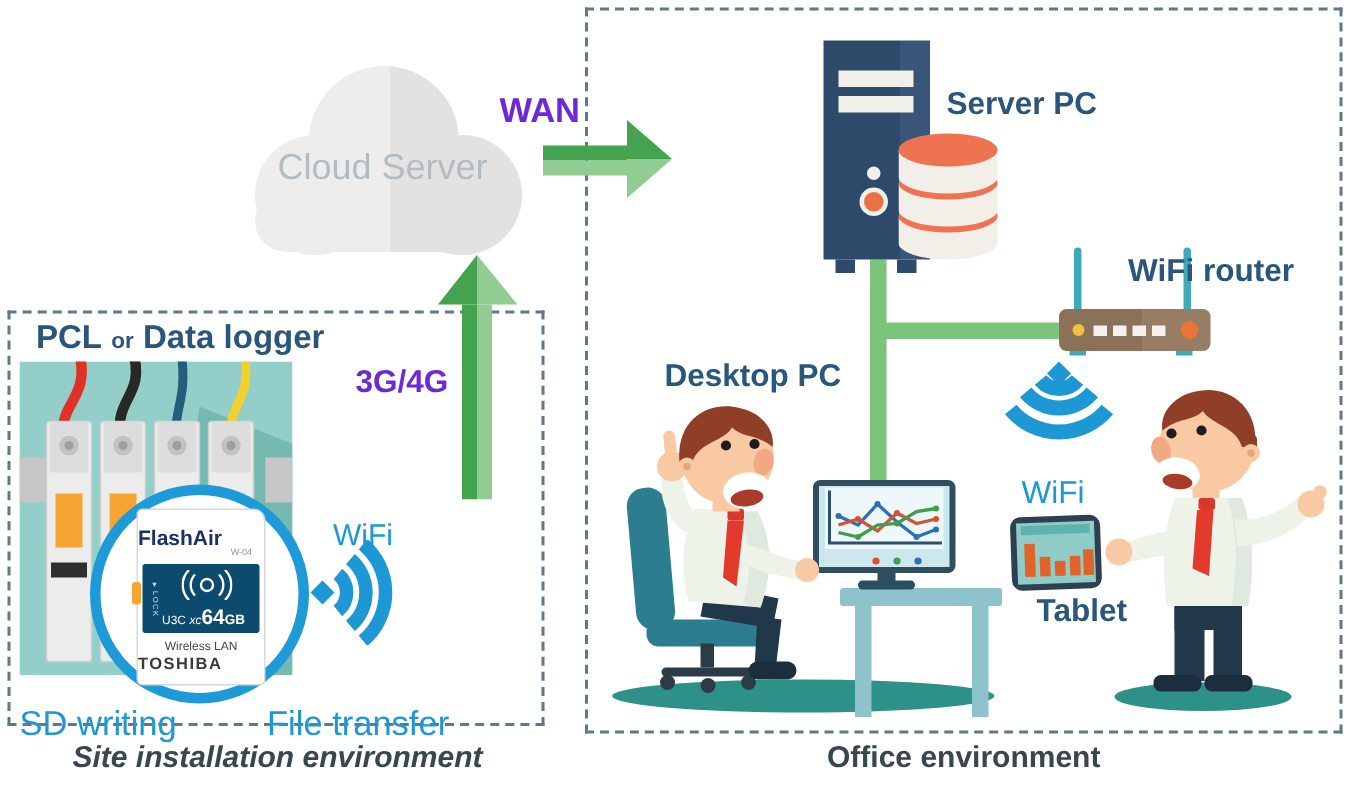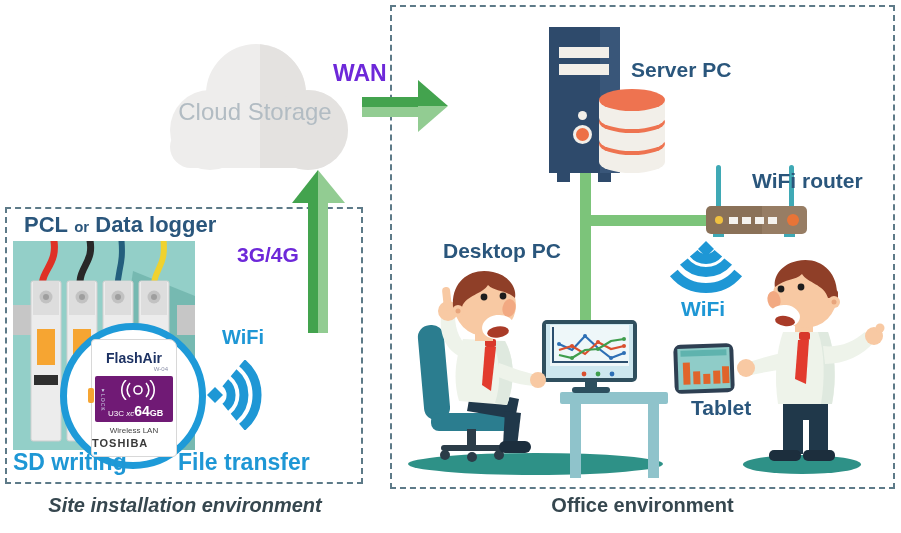--- a/index.html
+++ b/index.html
@@ -1,20 +1,20 @@
 <!DOCTYPE html>
 <html><head>
 <meta charset="utf-8">
 <style>
   html,body{margin:0;padding:0;background:#fff;}
   #stage{position:relative;width:901px;height:533px;background:#fff;overflow:hidden;
          font-family:"Liberation Sans",sans-serif;}
   .abs{position:absolute;}
   .lbl-navy{color:#2a567c;font-weight:bold;}
-  .lbl-blue{color:#1e97d5;font-weight:bold;}
+  .lbl-blue{color:#1e97d5;font-weight:normal;margin-top:20px;}
   .lbl-green{color:#6d28d9;font-weight:bold;}
   .caption{color:#36474f;font-weight:bold;font-size:20px;text-align:center;}
   .dashed-box{border:2px dashed #5d7a88;}
   svg{display:block;}
 </style>
 </head>
 <body>
 
 <div id="stage">
 
@@ -29,21 +29,21 @@
       <clipPath id="cloudR">
           <rect x="112" y="0" width="98" height="158"></rect>
         </clipPath>
       <g clip-path="url(#cloudR)">
         <circle cx="108" cy="64" r="50"></circle>
           <circle cx="160" cy="100" r="40"></circle>
         <rect x="22" y="96" width="166" height="42" rx="21"></rect>
       </g>
     </g>
   </svg>
-  <div class="abs" style="left:160px;top:98px;width:190px;text-align:center;font-size:24px;color:#b2bcc3;">Cloud Storage</div>
+  <div class="abs" style="left:160px;top:98px;width:190px;text-align:center;font-size:24px;color:#b2bcc3;">Cloud Server</div>
 
   <div class="abs lbl-green" style="left:333px;top:60px;font-size:23px;z-index:6;">WAN</div>
   <svg class="abs" style="left:362px;top:80px;z-index:6;" width="86" height="52" viewBox="0 0 86 52">
     <rect x="0" y="17" width="58" height="10" fill="#43a34e"></rect>
     <rect x="0" y="27" width="58" height="10" fill="#92cc92"></rect>
     <polygon points="56,0 86,26 56,26" fill="#43a34e"></polygon>
     <polygon points="56,52 86,26 56,26" fill="#92cc92"></polygon>
   </svg>
 
   <svg class="abs" style="left:292px;top:170px;z-index:6;" width="53" height="163" viewBox="0 0 53 163">
@@ -105,23 +105,23 @@
         <rect x="6" y="88" width="18" height="36" fill="#f6a532"></rect>
       </g>
     </g>
   </svg>
 
   <div class="abs" style="left:60px;top:323px;width:146px;height:146px;border-radius:50%;
        background:#ffffff;border:7px solid #1e9ad8;box-sizing:border-box;z-index:3;">
     <div class="abs" style="left:24px;top:9px;width:84px;height:116px;background:#fff;border:1px solid #d8d8d8;
          border-radius:4px 8px 4px 4px;overflow:visible;font-family:'Liberation Sans',sans-serif;">
       <div class="abs" style="left:-4px;top:48px;width:6px;height:15px;background:#f6a532;border-radius:2px;"></div>
-      <div class="abs" style="left:0;top:10px;width:84px;text-align:center;font-size:14px;font-weight:bold;color:#1d3263;">FlashAir</div>
+      <div class="abs" style="left:0;top:10px;width:84px;font-size:14px;font-weight:bold;color:#1d3263;">FlashAir</div>
       <div class="abs" style="left:0;top:26px;width:76px;text-align:right;font-size:6px;color:#8a8fa8;">W-04</div>
-      <div class="abs" style="left:3px;top:36px;width:78px;height:46px;background:#701a75;border-radius:2px;">
+      <div class="abs" style="left:3px;top:36px;width:78px;height:46px;background:#0c4a6e;border-radius:2px;">
         <div class="abs" style="left:2px;top:2px;height:42px;width:9px;color:#cdd3e8;font-size:5px;
              writing-mode:vertical-rl;text-align:center;letter-spacing:1px;">▼<span>LOCK</span></div>
         <svg class="abs" style="left:26px;top:4px;" width="34" height="20" viewBox="0 0 34 20">
           <circle cx="17" cy="10" r="4" fill="none" stroke="#fff" stroke-width="1.6"></circle>
           <path d="M9,3 A10,10 0 0 0 9,17" fill="none" stroke="#fff" stroke-width="1.6"></path>
           <path d="M25,3 A10,10 0 0 1 25,17" fill="none" stroke="#fff" stroke-width="1.6"></path>
           <path d="M5,0 A14,14 0 0 0 5,20" fill="none" stroke="#fff" stroke-width="1.6"></path>
           <path d="M29,0 A14,14 0 0 1 29,20" fill="none" stroke="#fff" stroke-width="1.6"></path>
         </svg>
         <div class="abs" style="left:13px;top:27px;width:62px;color:#fff;font-size:8px;white-space:nowrap;">

